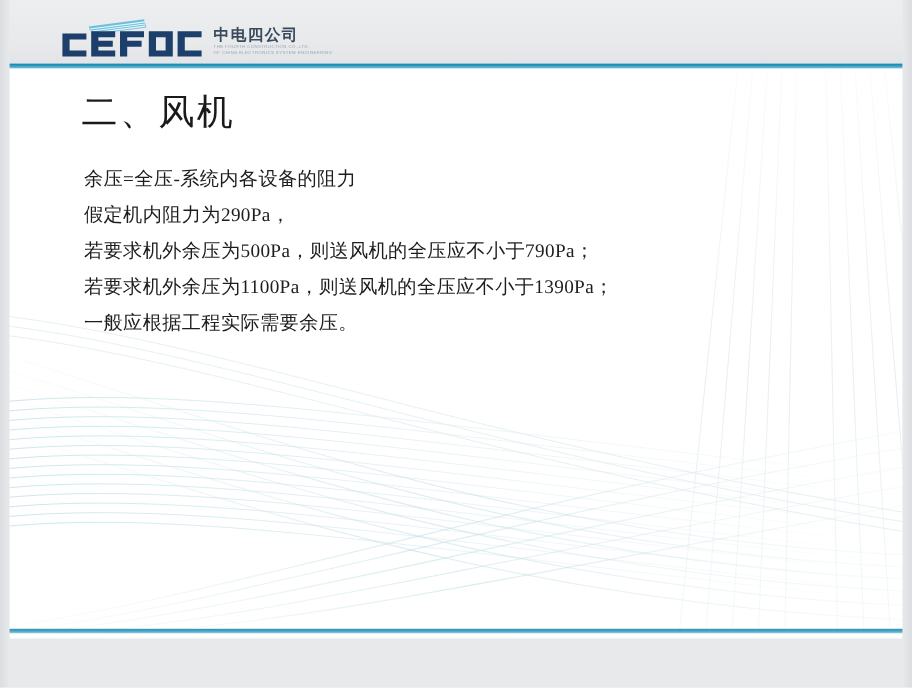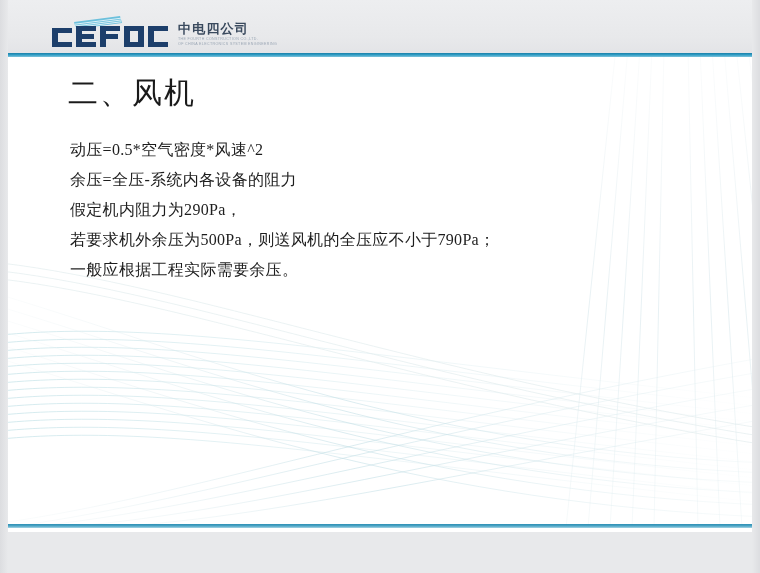--- a/index.html
+++ b/index.html
@@ -272,24 +272,24 @@
 
         <text x="128" y="28" font-family="'Liberation Sans', sans-serif" font-size="3.6" fill="#9aa6b4" letter-spacing="0.35">THE FOURTH CONSTRUCTION CO.,LTD.</text>
         <text x="128" y="33" font-family="'Liberation Sans', sans-serif" font-size="3.6" fill="#9aa6b4" letter-spacing="0.35">OF CHINA ELECTRONICS SYSTEM ENGINEERING</text>
       </svg>
     </div>
 
     <div class="content">
       <div class="slide-title">二、风机</div>
 
       <div class="body-block">
-        <div class="body-line">动压=0.5*空气密度*风速^2</div>
         <div class="body-line">余压=全压-系统内各设备的阻力</div>
         <div class="body-line">假定机内阻力为290Pa，</div>
         <div class="body-line">若要求机外余压为500Pa，则送风机的全压应不小于790Pa；</div>
+        <div class="body-line">若要求机外余压为1100Pa，则送风机的全压应不小于1390Pa；</div>
         <div class="body-line">一般应根据工程实际需要余压。</div>
       </div>
     </div>
 
     <div class="footer-rule"></div>
     <div class="footer-strip"></div>
   </div>
 
 </div>
 

